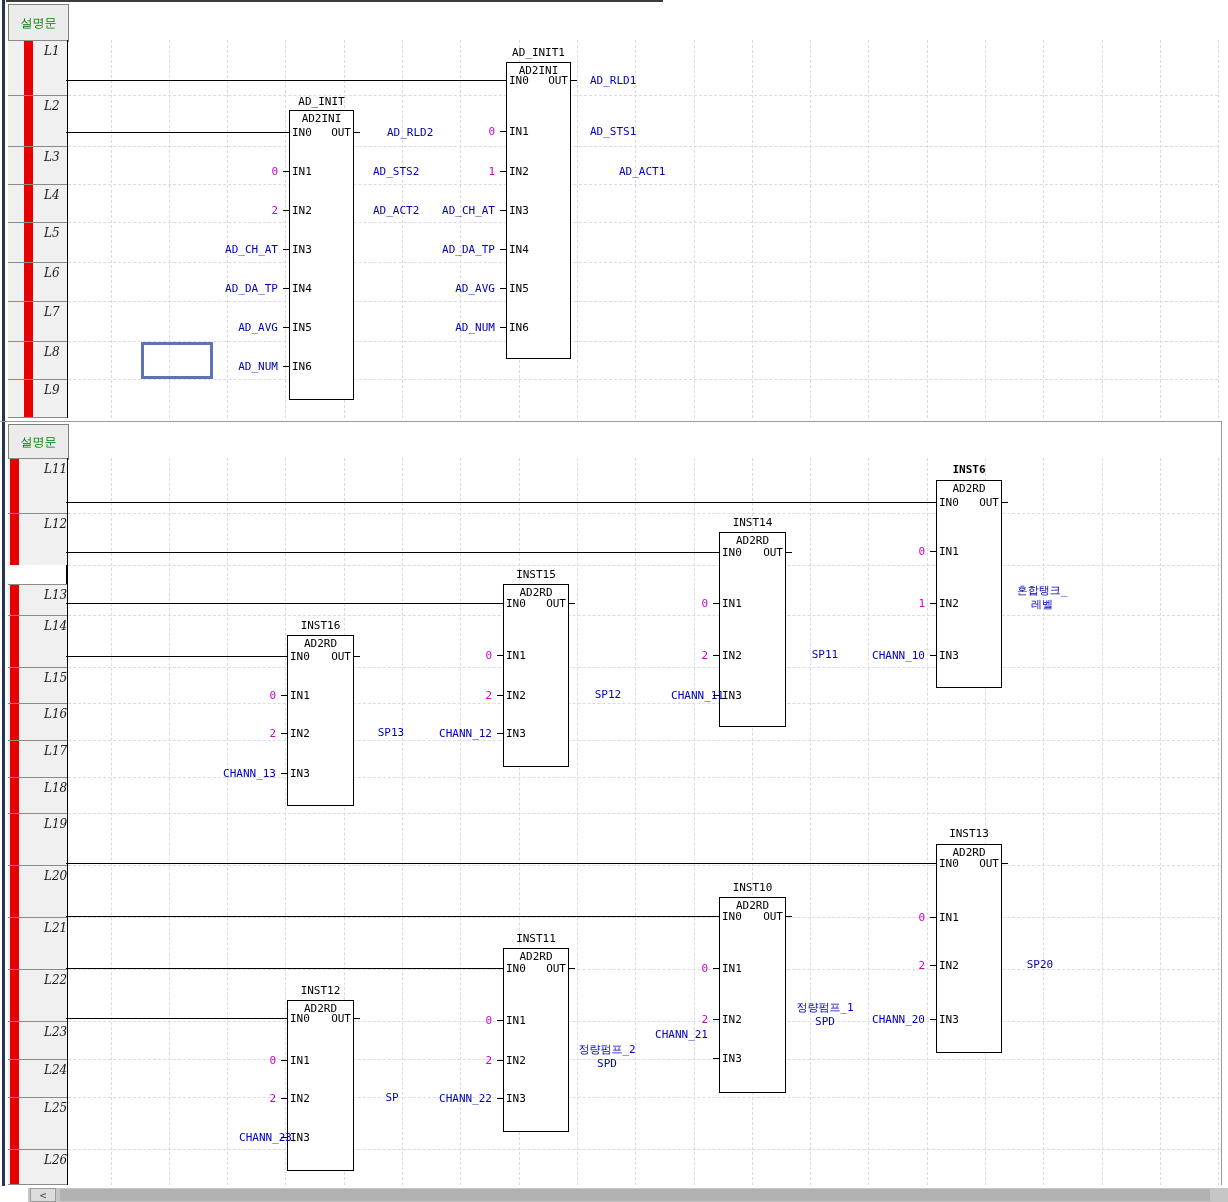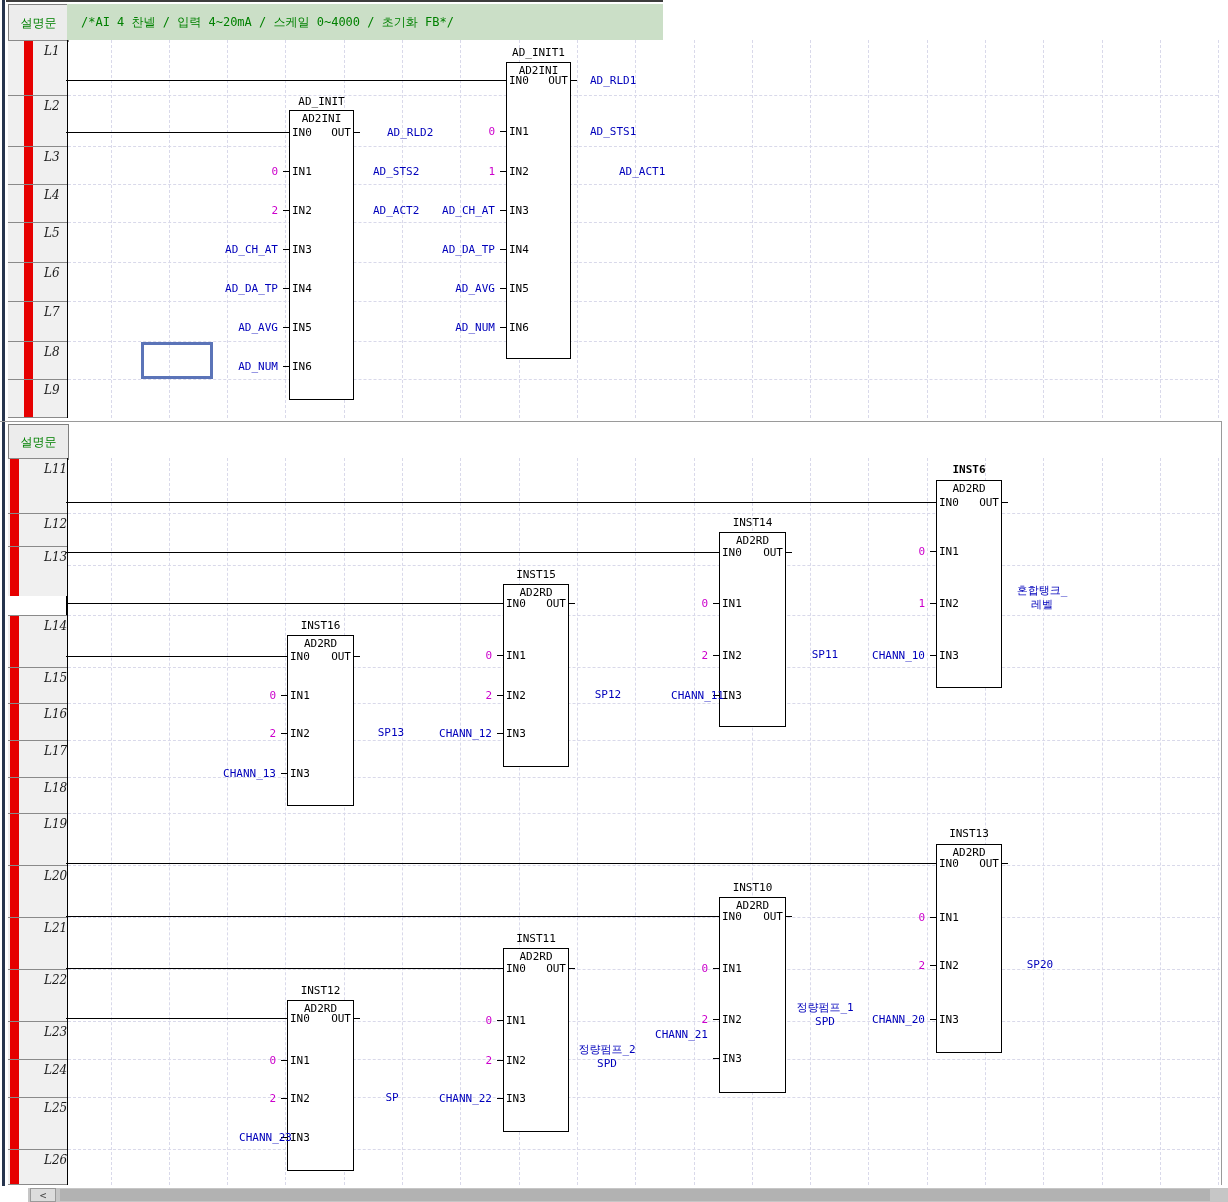--- a/index.html
+++ b/index.html
@@ -53,21 +53,20 @@
 <body>
 
 <div id="canvas">
 
   <div class="abs win-left-border"></div>
   <div class="abs pane1-top"></div>
   <div class="abs pane2-top"></div>
   <div class="abs pane2-right"></div>
 
   <div class="abs comment-cell s1">설명문</div>
-  <div class="abs comment-bar s1">/*AI 4 찬넬 / 입력 4~20mA / 스케일 0~4000 / 초기화 FB*/</div>
 
   <div class="abs comment-cell s2">설명문</div>
 
   <div id="gen">
       <div class="abs vgrid" style="left: 110.5px; top: 40px; height: 378px;"></div>
       <div class="abs vgrid" style="left: 168.8px; top: 40px; height: 378px;"></div>
       <div class="abs vgrid" style="left: 227.1px; top: 40px; height: 378px;"></div>
       <div class="abs vgrid" style="left: 285.4px; top: 40px; height: 378px;"></div>
       <div class="abs vgrid" style="left: 343.7px; top: 40px; height: 378px;"></div>
       <div class="abs vgrid" style="left: 402px; top: 40px; height: 378px;"></div>
@@ -168,21 +167,21 @@
       <div class="abs hgrid" style="left: 68px; top: 1149px; width: 1152px;"></div>
       <div class="abs rail" style="top: 458px; height: 727px;"></div>
       <div class="abs rung-cell" style="top: 458px; height: 55px;">
         <div class="red" style="left: 2px;"></div>
         <div class="lbl">L11</div>
       </div>
       <div class="abs rung-cell" style="top: 513px; height: 52px;">
         <div class="red" style="left: 2px;"></div>
         <div class="lbl">L12</div>
       </div>
-      <div class="abs rung-cell" style="top: 546px; height: 50px;">
+      <div class="abs rung-cell" style="top: 584px; height: 50px;">
         <div class="red" style="left: 2px;"></div>
         <div class="lbl">L13</div>
       </div>
       <div class="abs rung-cell" style="top: 615px; height: 52px;">
         <div class="red" style="left: 2px;"></div>
         <div class="lbl">L14</div>
       </div>
       <div class="abs rung-cell" style="top: 667px; height: 36px;">
         <div class="red" style="left: 2px;"></div>
         <div class="lbl">L15</div>

